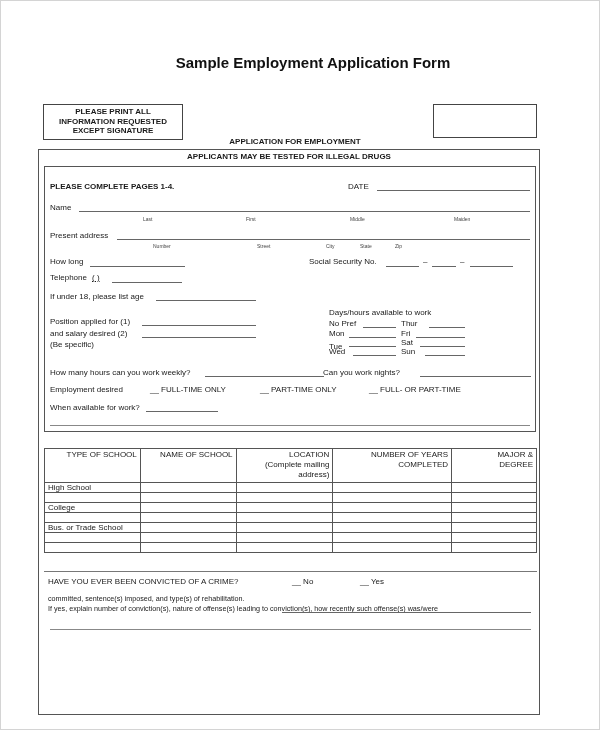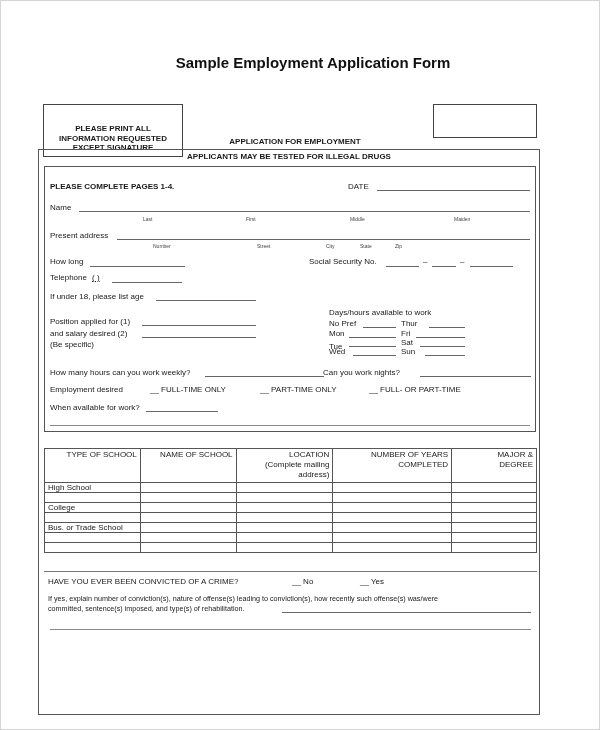--- a/index.html
+++ b/index.html
@@ -14,21 +14,21 @@
     border: 1px solid #d4d4d4;
   }
   .abs { position: absolute; }
   .title {
     left: 0; width: 584px; top: 54px; text-align: center;
     font-size: 15px; font-weight: bold; color: #111; padding-left: 21px;
   }
   .notice-box {
     left: 43px; top: 104px; width: 138px; height: 32px;
     border: 1px solid #444; text-align: center;
-    font-size: 8px; font-weight: bold; line-height: 9.5px; padding-top: 19px;
+    font-size: 8px; font-weight: bold; line-height: 9.5px; padding-top: 2px;
     box-sizing: content-box;
   }
   .sig-box {
     left: 433px; top: 104px; width: 102px; height: 32px;
     border: 1.5px solid #444;
   }
   .app-heading {
     left: 190px; width: 210px; top: 137px; text-align: center;
     font-size: 8px; font-weight: bold;
   }
@@ -238,17 +238,17 @@
   </tbody>
 </table>
 
 <div class="abs sep-line"></div>
 
 <div class="abs lbl crime-q">HAVE YOU EVER BEEN CONVICTED OF A CRIME?</div>
 <div class="abs lbl" style="left:292px;top:577px;">__ No</div>
 <div class="abs lbl" style="left:360px;top:577px;">__ Yes</div>
 
 <div class="abs" style="left:48px;top:594px;font-size:7.2px;line-height:9.5px;white-space:nowrap;">
+  <div>committed, sentence(s) imposed, and type(s) of rehabilitation.</div>
   <div>If yes, explain number of conviction(s), nature of offense(s) leading to conviction(s), how recently such offense(s) was/were</div>
-  <div>committed, sentence(s) imposed, and type(s) of rehabilitation.</div>
 </div>
 <div class="line" style="left:282px;width:249px;top:612px;"></div>
 <div class="line" style="left:50px;width:481px;top:629px;border-bottom-color:#888;"></div>
 
 </body></html>

